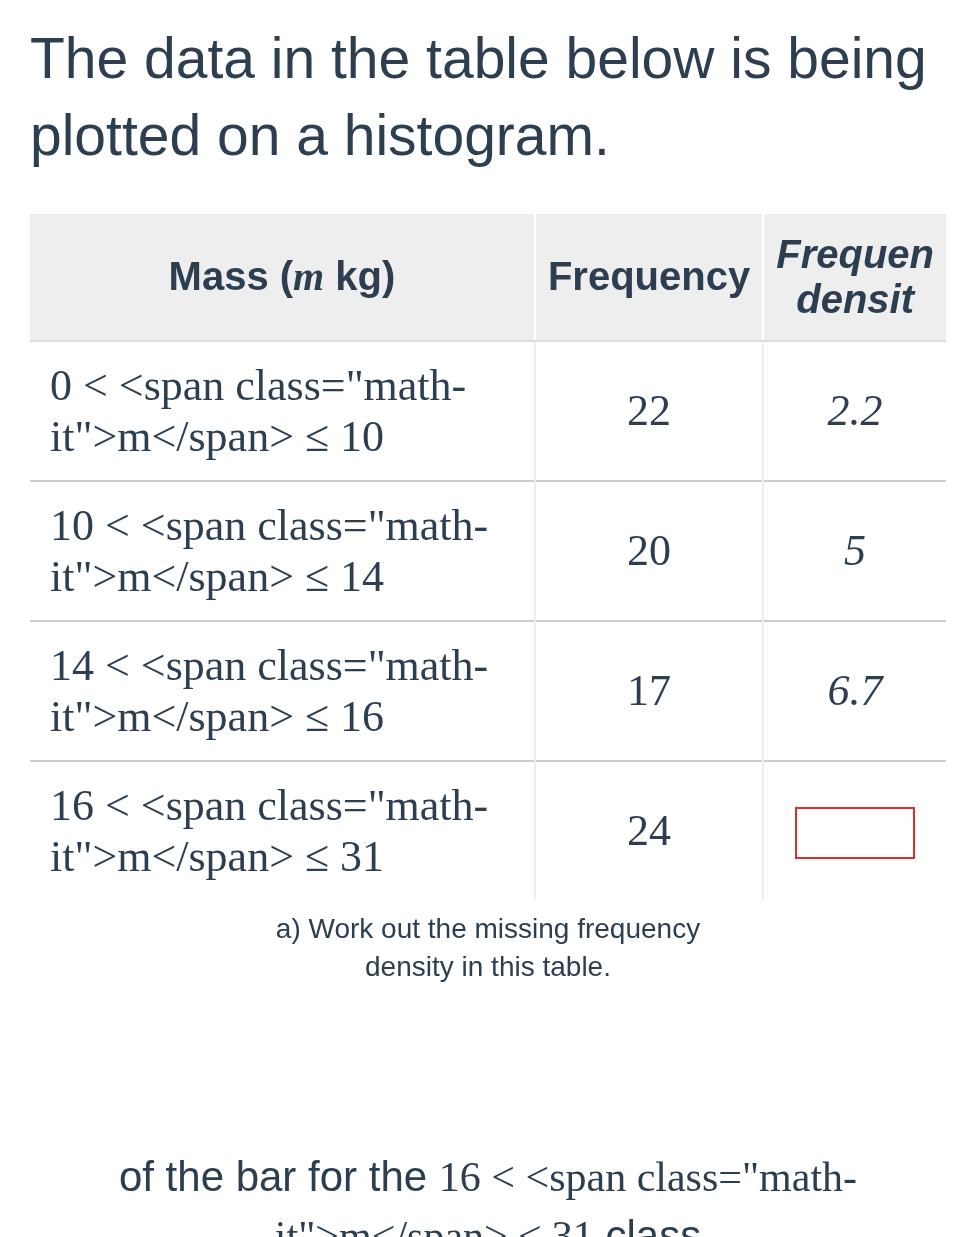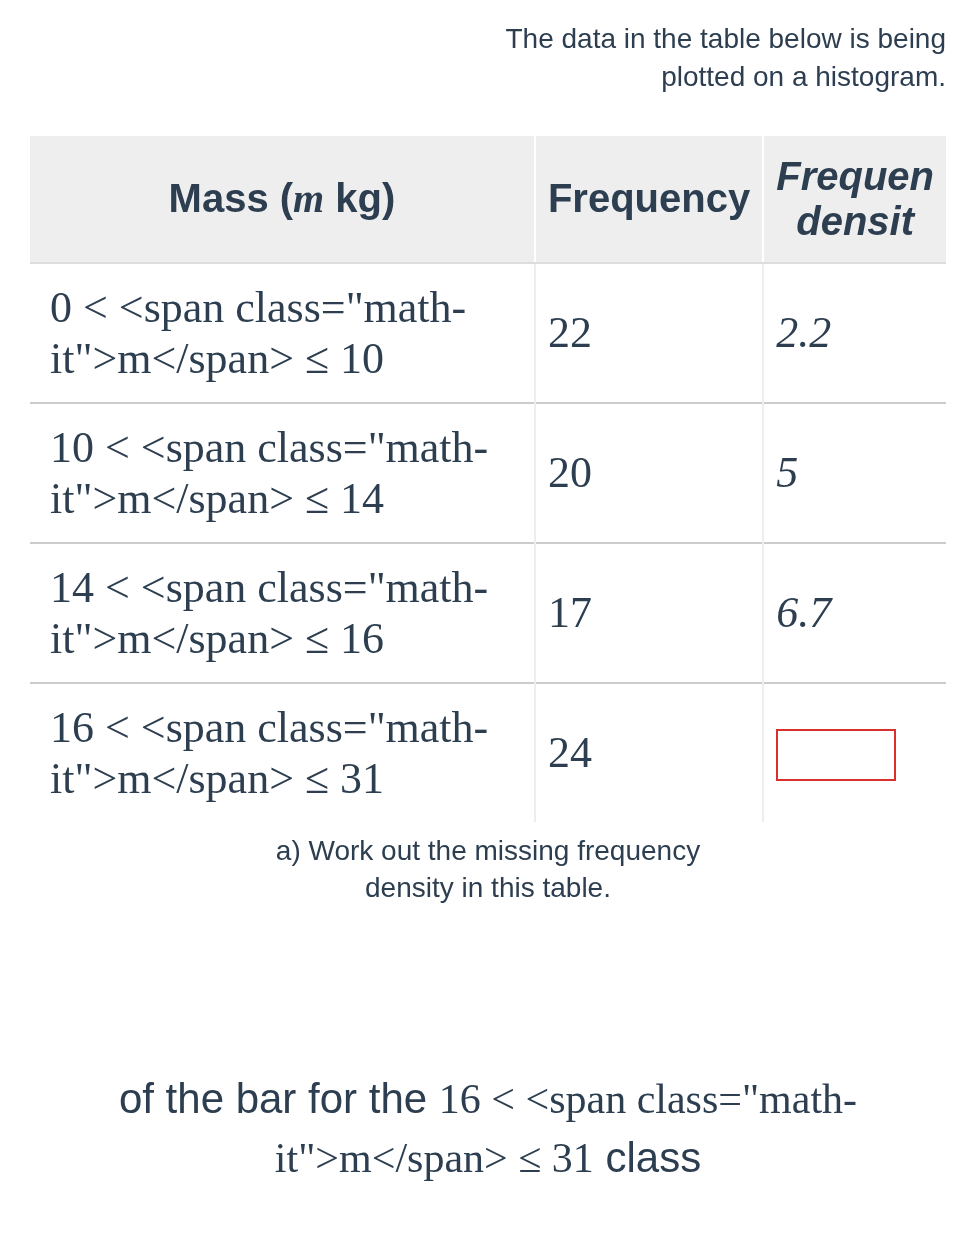--- a/index.html
+++ b/index.html
@@ -9,22 +9,22 @@
   }
   body {
     font-family: Arial, Helvetica, sans-serif;
     color: #2c3e50;
     background: #ffffff;
     width: 976px;
     height: 1237px;
     padding: 20px 30px;
   }
   .intro {
-    text-align: right;
-    font-size: 28px;
+    text-align: left;
+    font-size: 57px;
     line-height: 1.35;
     margin-bottom: 40px;
     color: #2c3e50;
   }
   table {
     width: 100%;
     border-collapse: collapse;
     font-size: 42px;
     margin-bottom: 10px;
   }
@@ -37,21 +37,21 @@
     border-right: 2px solid #fff;
     border-bottom: 2px solid #ddd;
     font-size: 40px;
   }
   th:first-child {
     border-left: none;
     margin-top: 20px;
   }
   td {
     padding: 18px 12px;
-    text-align: left;
+    text-align: center;
     border-top: 2px solid #ccc;
     border-right: 2px solid #eee;
     font-family: "Times New Roman", serif;
     font-size: 44px;
     color: #2c3e50;
   }
   td:first-child {
     text-align: left;
     padding-left: 20px;
   }

